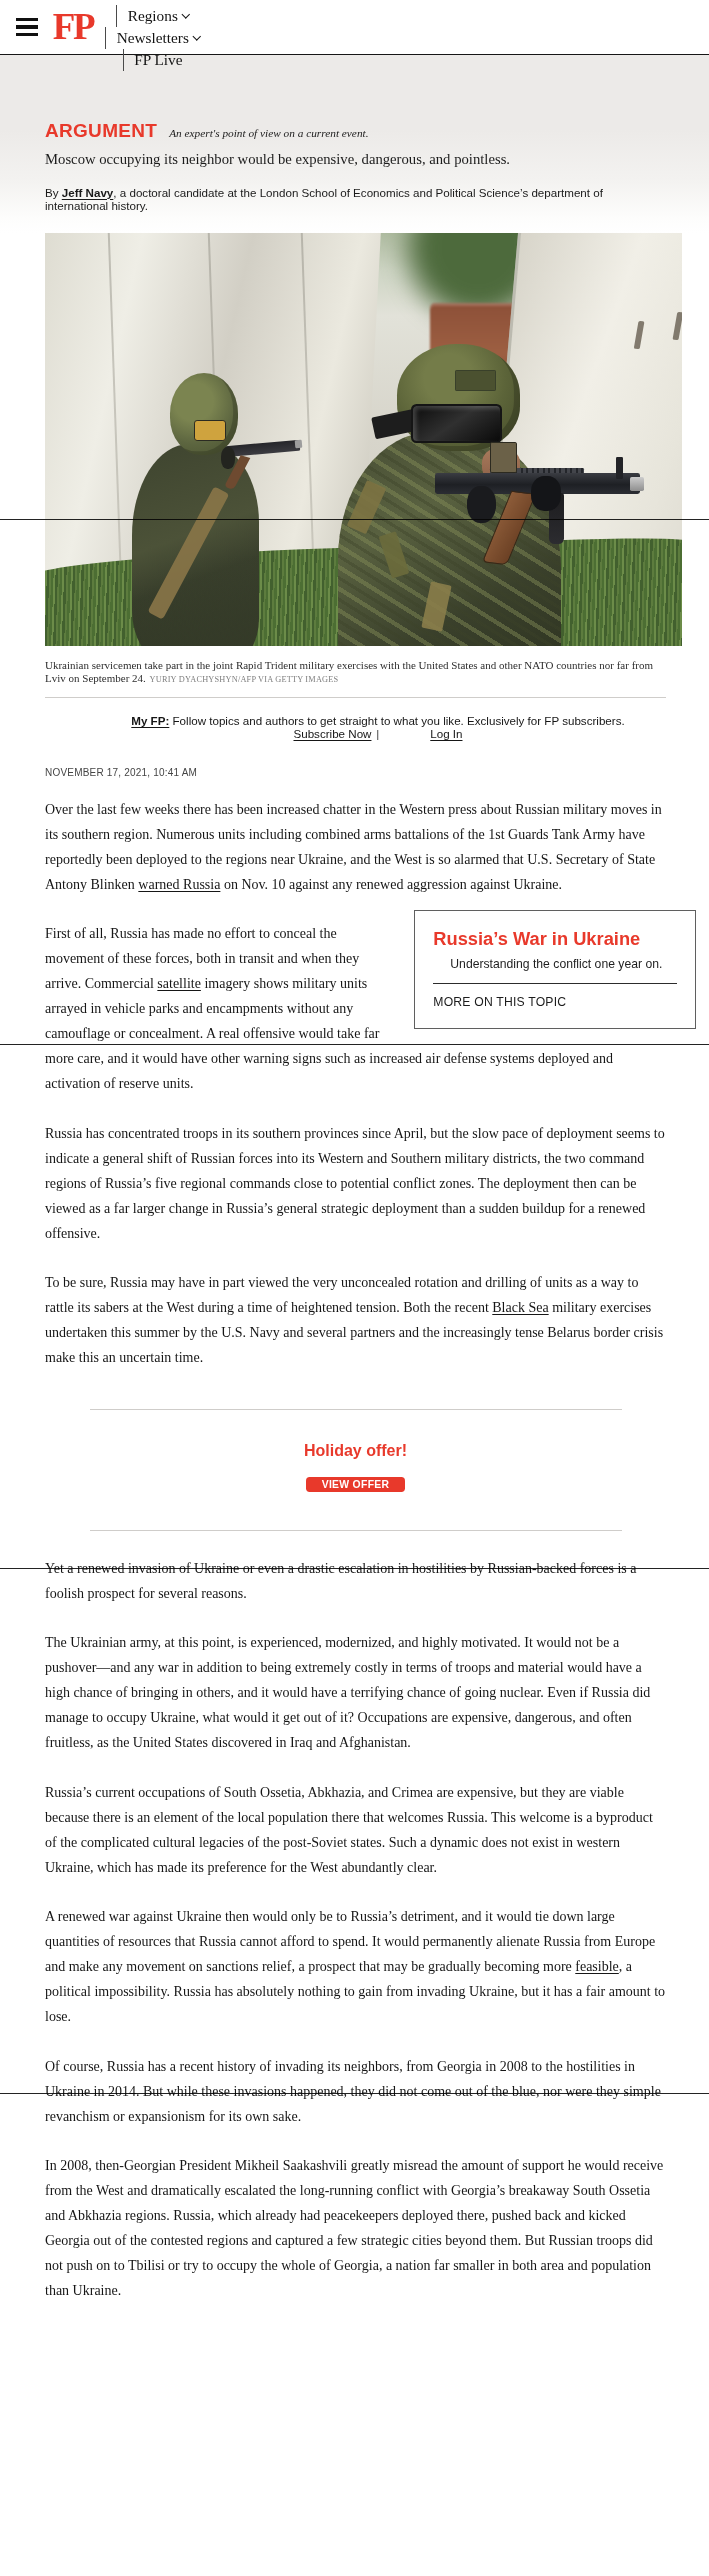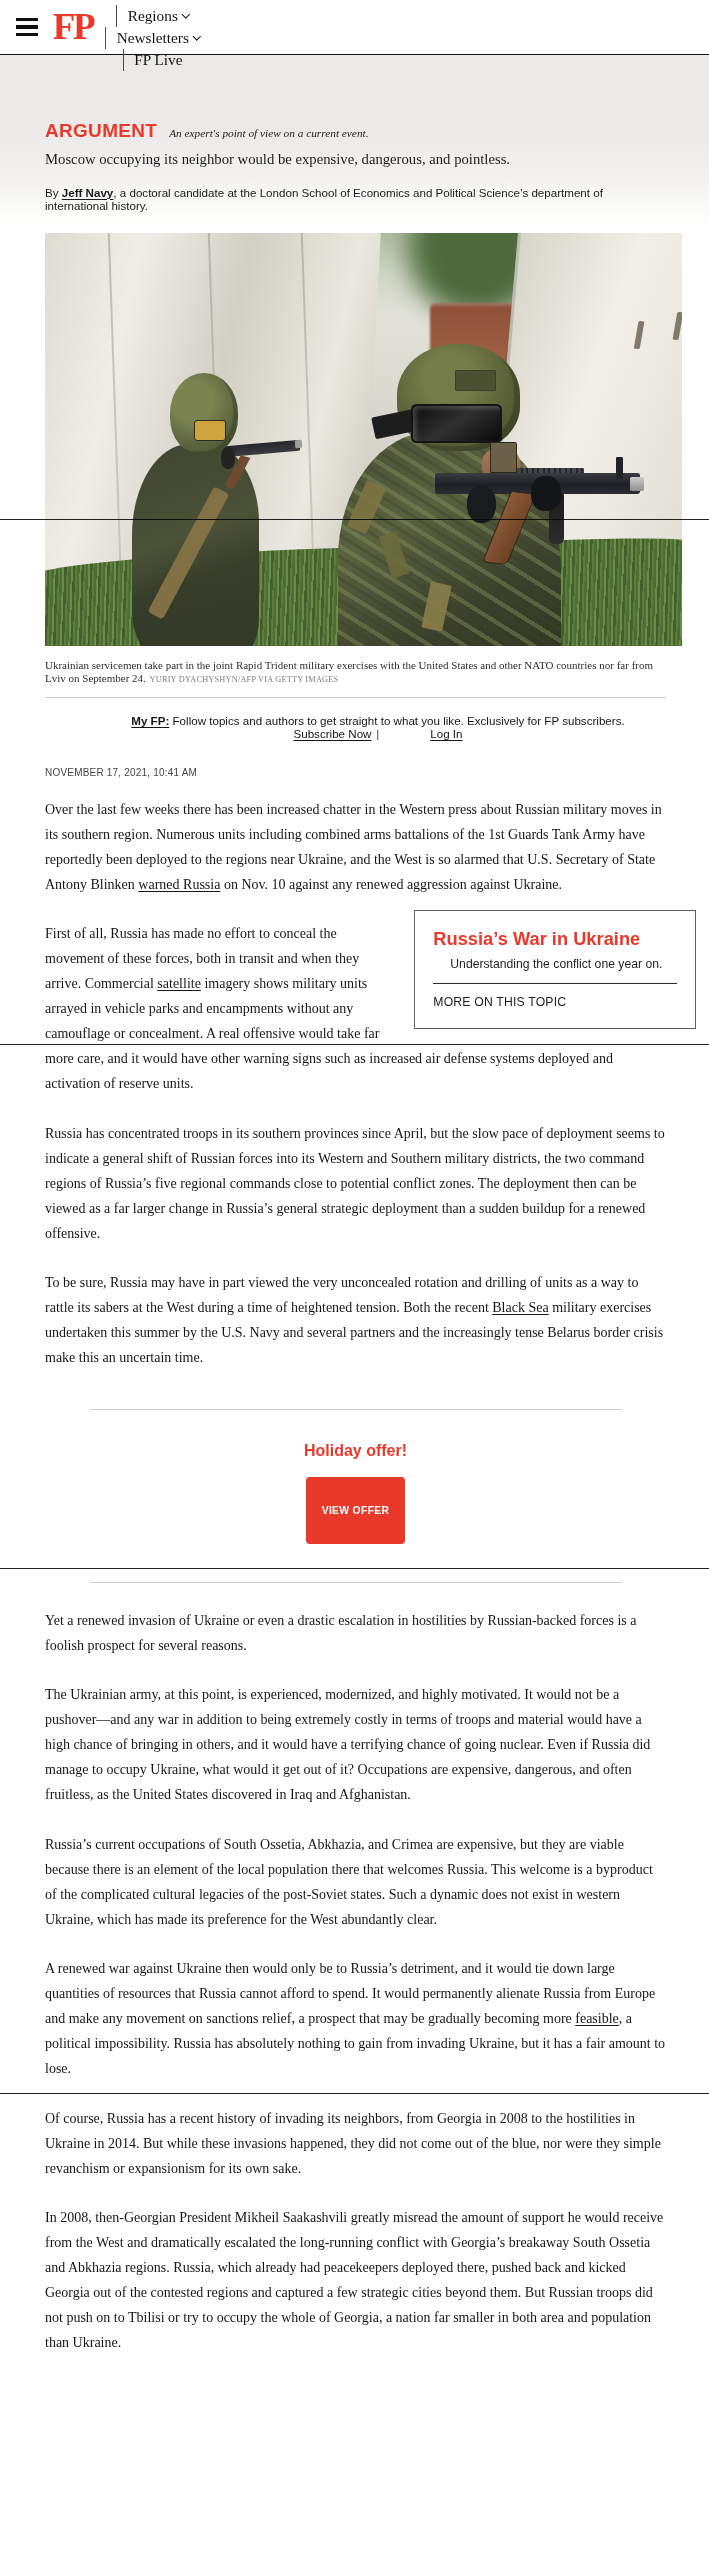--- a/index.html
+++ b/index.html
@@ -103,21 +103,21 @@
 
   .topic-box { float:right; width:282px; margin:13.5px -30px 13.5px 21px; border:0.6px solid #5f5f5f; background:#fff; padding:17px 18.3px 19.6px; font-family:"Liberation Sans", sans-serif; }
   .topic-title { font-size:18.3px; font-weight:700; color:#E8392B; line-height:1.15; cursor:pointer; }
   .topic-sub { margin-top:7.3px; font-size:12.2px; color:#1f1f1f;margin-left:17px; }
   .topic-hr { margin:12.2px 0 11px; border:none; border-top:0.9px solid #2c2c2c; }
   .topic-more { font-size:12.2px; letter-spacing:0.2px; color:#1c1c1c; cursor:pointer; }
 
   .offer { clear:both; text-align:center; font-family:"Liberation Sans", sans-serif; padding:32px 0 38px; }
   .offer-title { font-size:16px; font-weight:700; color:#E8392B; }
   .offer-sub { margin-top:4.9px; font-size:14px; color:#141414; }
-  .offer-btn { display:inline-block; margin-top:17px; background:#E8392B; color:#fff; font-size:10.4px; font-weight:700; letter-spacing:0.3px; padding:28px 16px; border:none; border-radius:3.7px; cursor:pointer; font-family:"Liberation Sans", sans-serif; }
+  .offer-btn { display:inline-block; margin-top:17px; background:#E8392B; color:#fff; font-size:10.4px; font-weight:700; letter-spacing:0.3px; padding:2px 16px; border:none; border-radius:3.7px; cursor:pointer; font-family:"Liberation Sans", sans-serif; }
   .offer-divider { clear:both; margin:39px 44px 0 45px; border-top:0.6px solid #cfcdca; }
 
   
   .stitch { position:absolute; left:0; width:100%; height:1.2px; background:rgba(5,5,5,.88); z-index:40; pointer-events:none; }
 </style>
 </head>
 <body>
 
 <div class="page">
 

